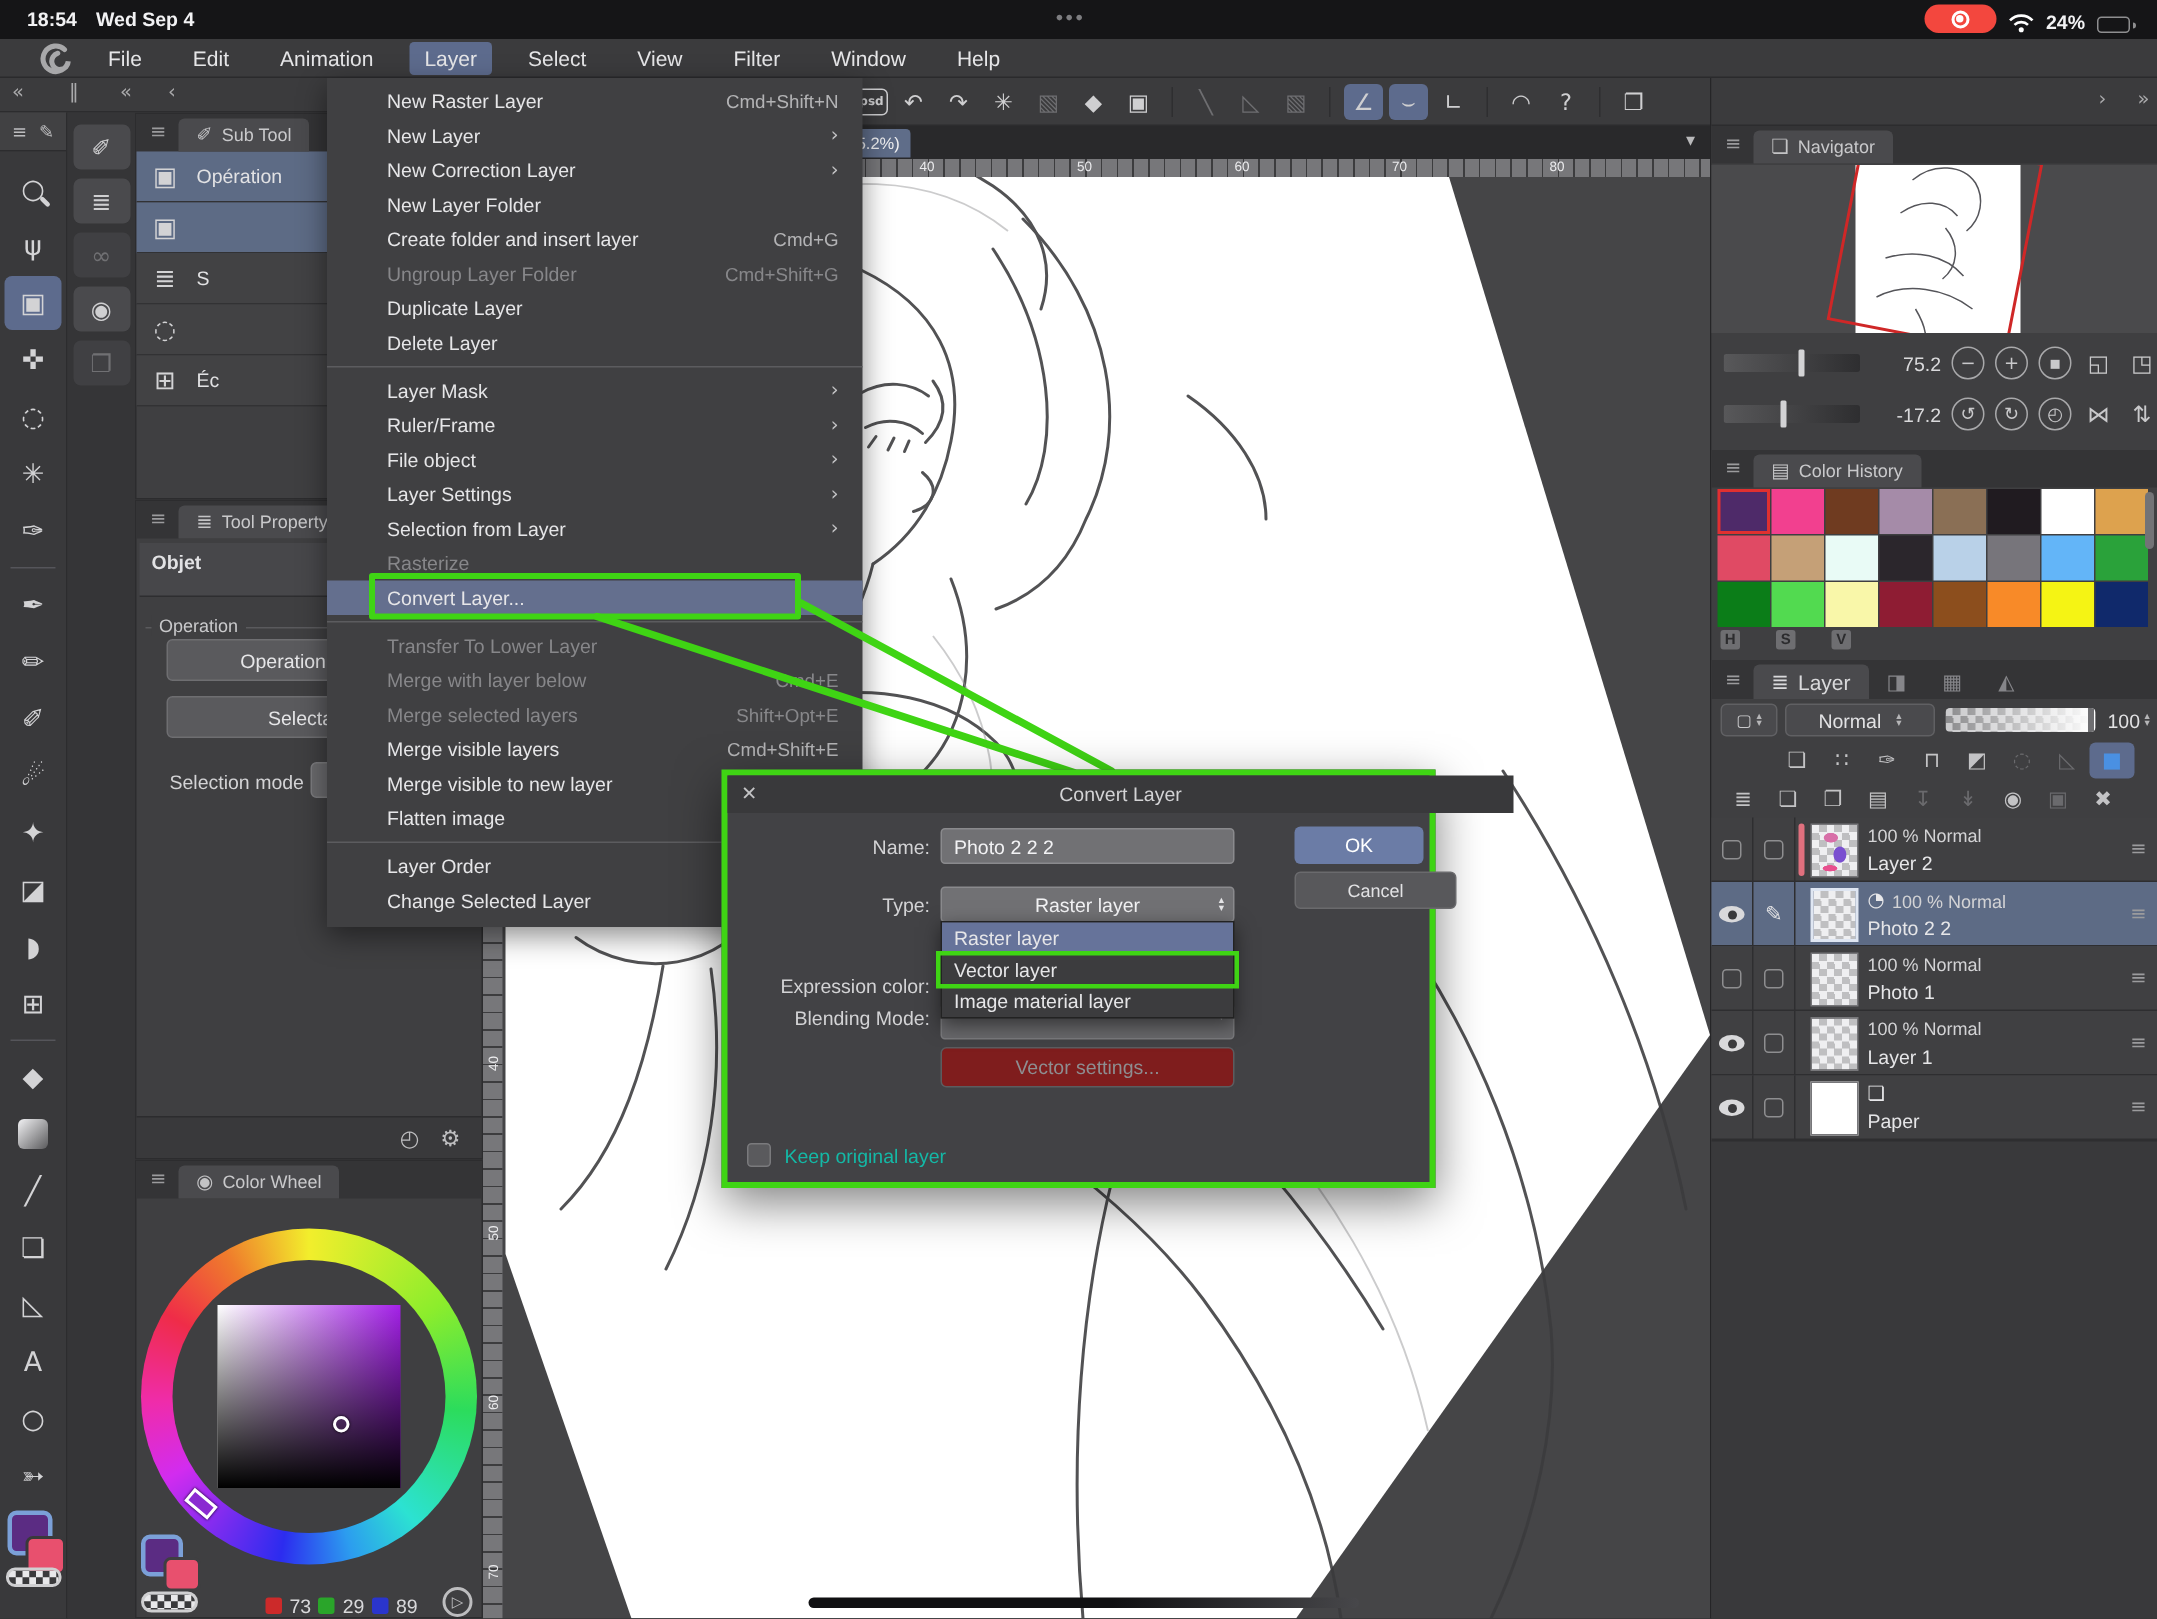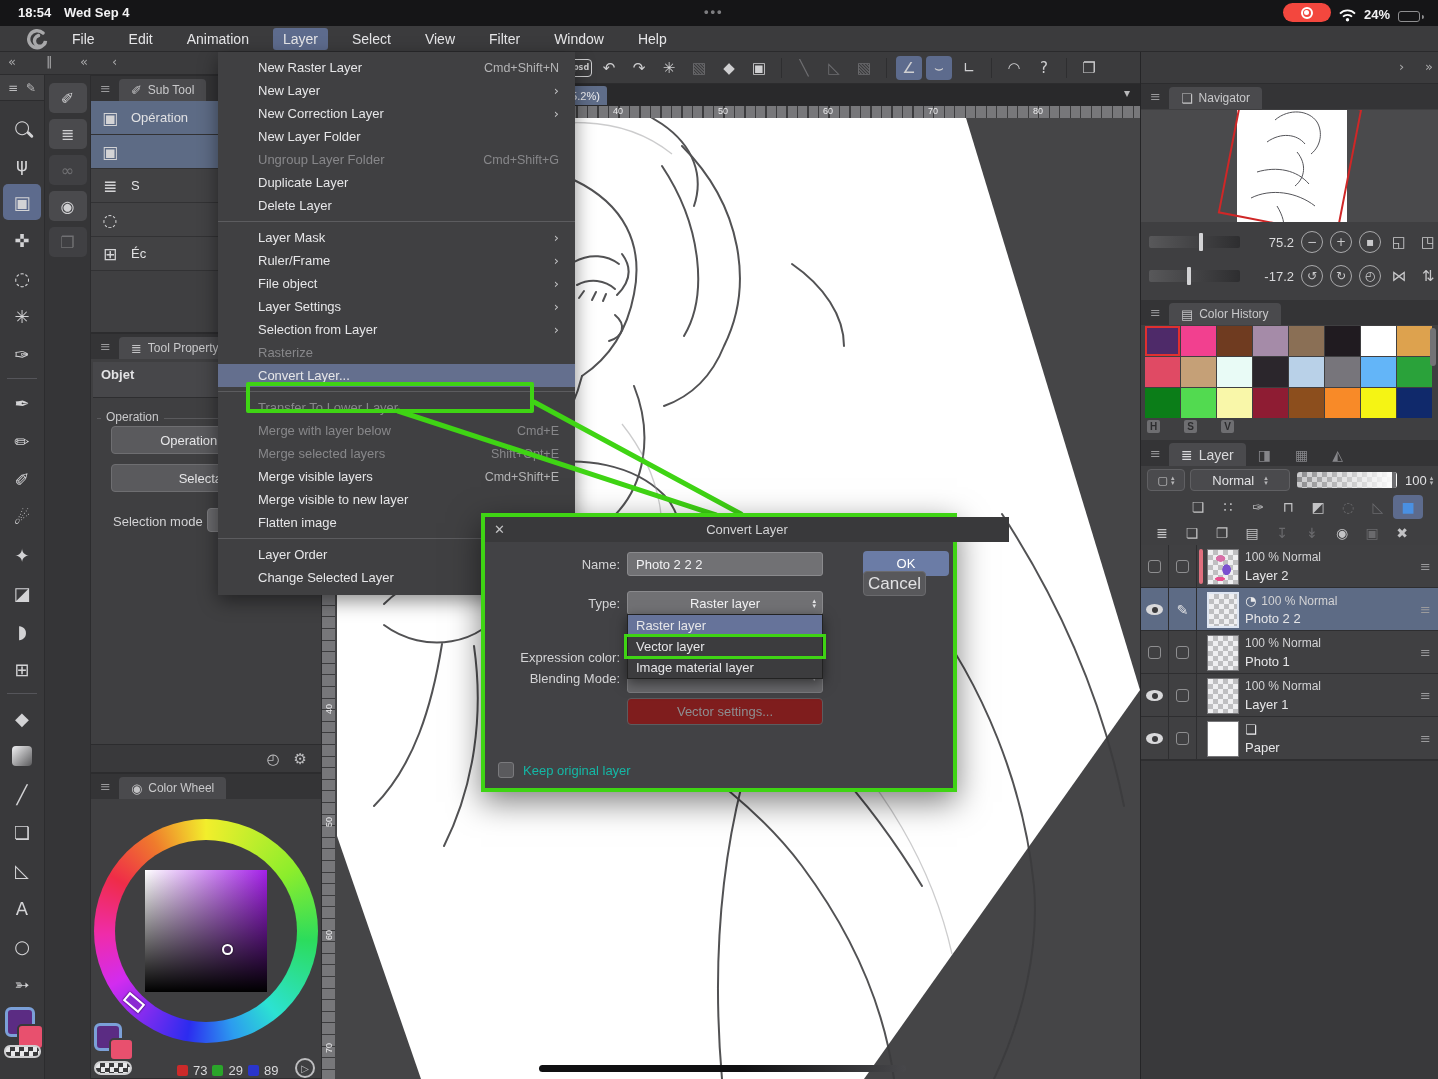--- a/index.html
+++ b/index.html
@@ -239,22 +239,22 @@
   #dlg-title { position:absolute; left:0; top:0; width:524px; height:25px; background:#39393b; color:#d3d3d5;
     font-size:13px; display:flex; align-items:center; justify-content:center; }
   #dlg-close { position:absolute; left:9px; top:5px; color:#c3c3c5; font-size:13px; }
   .dlg-label { position:absolute; left:0; width:135px; text-align:right; color:#d3d3d5; font-size:13px;padding-left:14px; }
   .dlg-field { position:absolute; left:142px; width:196px; height:24px; background:#717174; border:1px solid #8a8a8d;
     border-radius:3px; color:#f2f2f4; font-size:13px; display:flex; align-items:center; padding:0 8px; }
   #dlg-type { justify-content:center; }
   #dlg-type .spin { position:absolute; right:6px; color:#e6e6e8; }
   #dlg-ok { position:absolute; left:378px; top:34px; width:86px; height:25px; background:#6b7ca6; border-radius:4px;
     color:#fff; font-size:13px; display:flex; align-items:center; justify-content:center; }
-  #dlg-cancel { position:absolute; left:378px; top:54px; width:63px; height:25px; background:#58585b; border:1px solid #6a6a6d;
-    border-radius:4px; color:#e2e2e4; font-size:17px; display:flex; align-items:center; justify-content:center; }
+  #dlg-cancel { position:absolute; left:378px; top:64px; width:108px; height:25px; background:#58585b; border:1px solid #6a6a6d;
+    border-radius:4px; color:#e2e2e4; font-size:12px; display:flex; align-items:center; justify-content:center; }
   #dlg-blend-sliver { position:absolute; left:142px; top:152px; width:196px; height:24px; background:#68686b;
     border:1px solid #7a7a7d; border-radius:3px; color:#aaaaac; }
   #dlg-blend-sliver .spin { position:absolute; right:6px; top:6px; }
   #dlg-dropdown { position:absolute; left:142px; top:97px; width:196px; background:#3c3c3e; border:1px solid #222;
     box-shadow:0 4px 12px rgba(0,0,0,.5); z-index:2; }
   .dd-item { height:21px; display:flex; align-items:center; padding:0 8px; color:#e6e6e8; font-size:13px; }
   .dd-item.selected { background:#66739a; }
   #dd-green-box { position:absolute; left:139px; top:117px; width:202px; height:25px; border:3px solid #3fd414; z-index:3; }
   #dlg-vector { position:absolute; left:142px; top:181px; width:196px; height:27px; background:#7f1d1d;
     border:1px solid #5c5c5f; border-radius:4px; color:#8e8e91; font-size:13px; display:flex; align-items:center; justify-content:center; }
@@ -773,20 +773,24 @@
         <span class="lab">New Layer</span>
         <span class="sub glyph">›</span>
       </div>
       <div class="menu-item">
         <span class="lab">New Correction Layer</span>
         <span class="sub glyph">›</span>
       </div>
       <div class="menu-item">
         <span class="lab">New Layer Folder</span>
       </div>
+      <div class="menu-item">
+        <span class="lab">Create folder and insert layer</span>
+        <span class="sc">Cmd+G</span>
+      </div>
       <div class="menu-item disabled">
         <span class="lab">Ungroup Layer Folder</span>
         <span class="sc">Cmd+Shift+G</span>
       </div>
       <div class="menu-item">
         <span class="lab">Duplicate Layer</span>
       </div>
       <div class="menu-item">
         <span class="lab">Delete Layer</span>
       </div>

